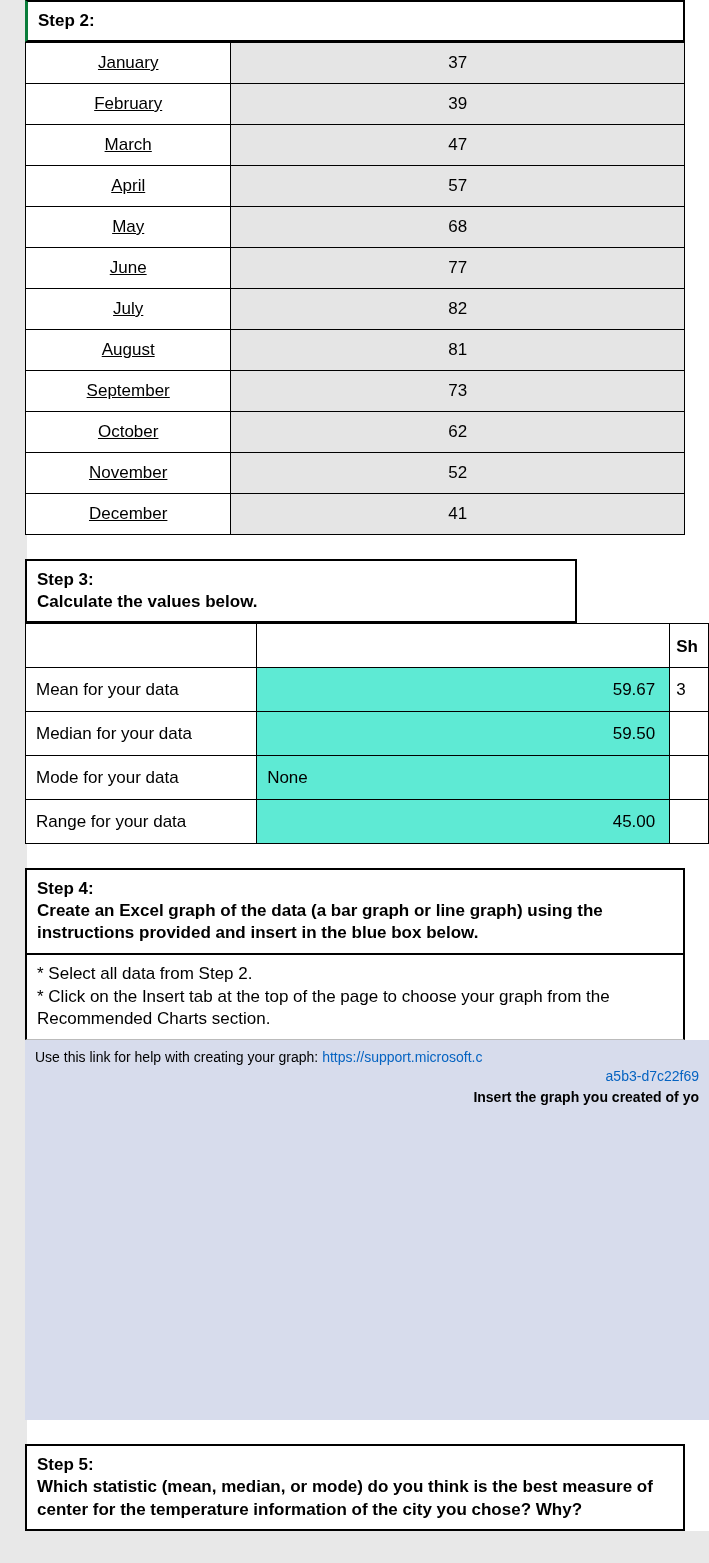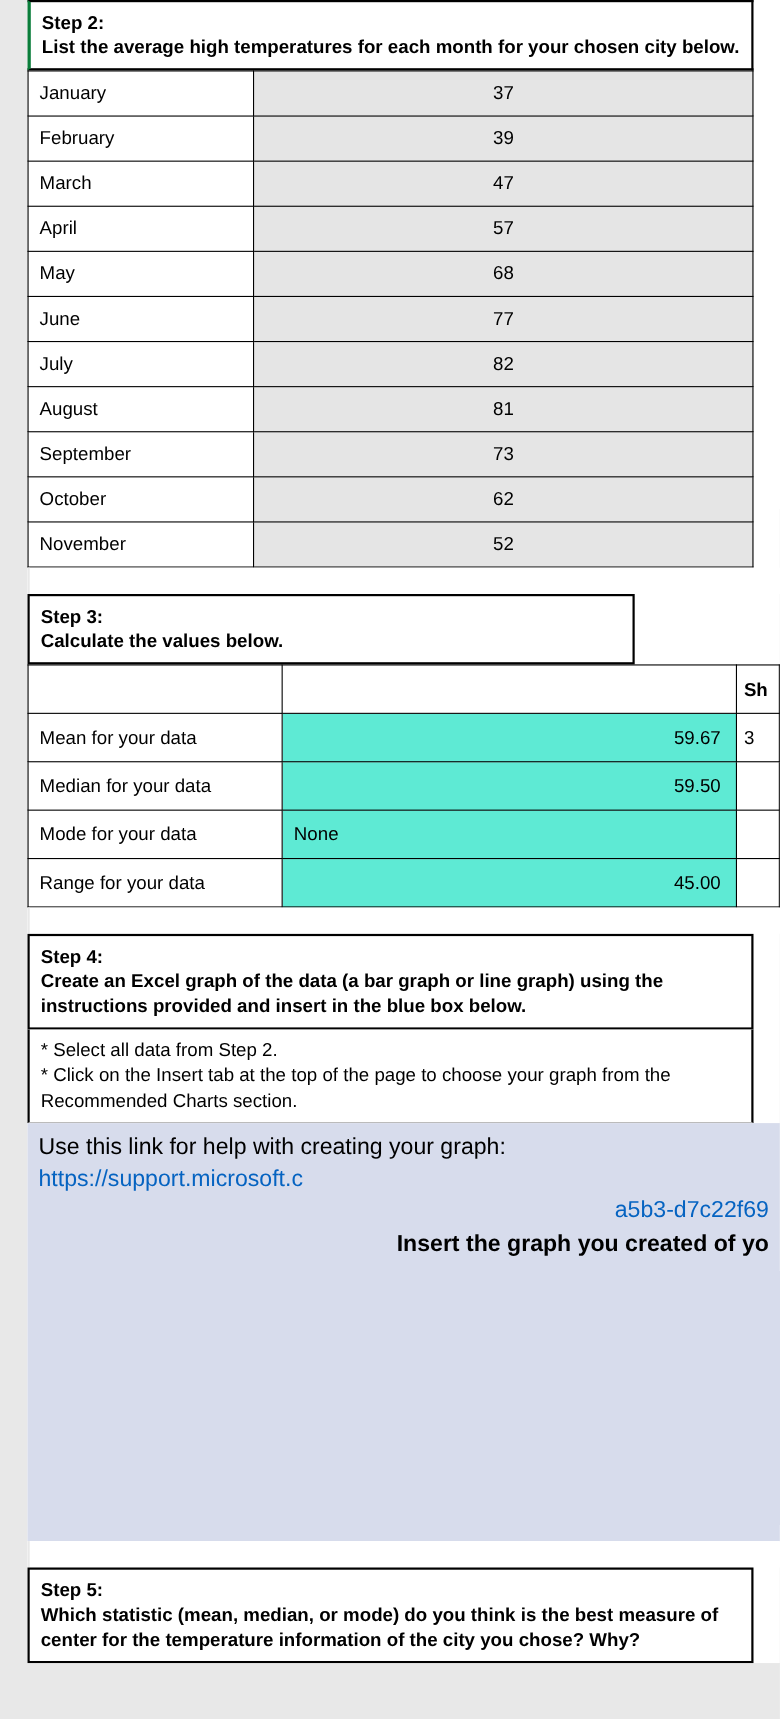--- a/index.html
+++ b/index.html
@@ -36,22 +36,23 @@
       width: 660px;
     }
     .data-table td {
       border: 1.5px solid #000;
       padding: 10px 10px;
       font-size: 17px;
       height: 40px;
     }
     .data-table td.label-cell {
       background: #fff;
-      text-align: left;
+      text-align: center;
       width: 192px;
+      text-decoration: underline;
     }
     .data-table td.value-cell {
       background: #e5e5e5;
       text-align: center;
       width: 424px;
     }
     .calc-table {
       border-collapse: collapse;
       width: 100%;
     }
@@ -104,21 +105,21 @@
       border-right: 2px solid #000;
       border-bottom: 1px solid #bbb;
       padding: 8px 10px;
       font-size: 17px;
       line-height: 1.35;
       background: #fff;
     }
     .step4-linkarea {
       background: #d7dcec;
       padding: 8px 10px 10px 10px;
-      font-size: 21px;
+      font-size: 14px;
       line-height: 1.35;
       min-height: 380px;
       width: 684px;
     }
     .step4-linkarea .linktext {
       color: #000;
       display: inline;
     }
     .step4-linkarea .url {
       color: #0563c1;
@@ -146,21 +147,20 @@
       width: 660px;
     }
   </style>
 </head>
 <body>
 
 <div class="sheet">
 
   <div class="section-header green-left" style="width:660px;">
     <span>Step 2:</span><br>
-    <span>List the average high temperatures for each month for your chosen city below.</span>
   </div>
 
   <table class="data-table">
     <tbody id="step2-body">
         <tr>
           <td class="label-cell">January</td>
           <td class="value-cell">37</td>
         </tr>
         <tr>
           <td class="label-cell">February</td>
@@ -194,20 +194,24 @@
           <td class="label-cell">September</td>
           <td class="value-cell">73</td>
         </tr>
         <tr>
           <td class="label-cell">October</td>
           <td class="value-cell">62</td>
         </tr>
         <tr>
           <td class="label-cell">November</td>
           <td class="value-cell">52</td>
+        </tr>
+        <tr>
+          <td class="label-cell">December</td>
+          <td class="value-cell">41</td>
         </tr>
       </tbody>
   </table>
 
   <div class="gap"></div>
 
   <div class="section-header" style="width:552px;">
     <span>Step 3:</span><br>
     <span>Calculate the values below.</span>
   </div>

